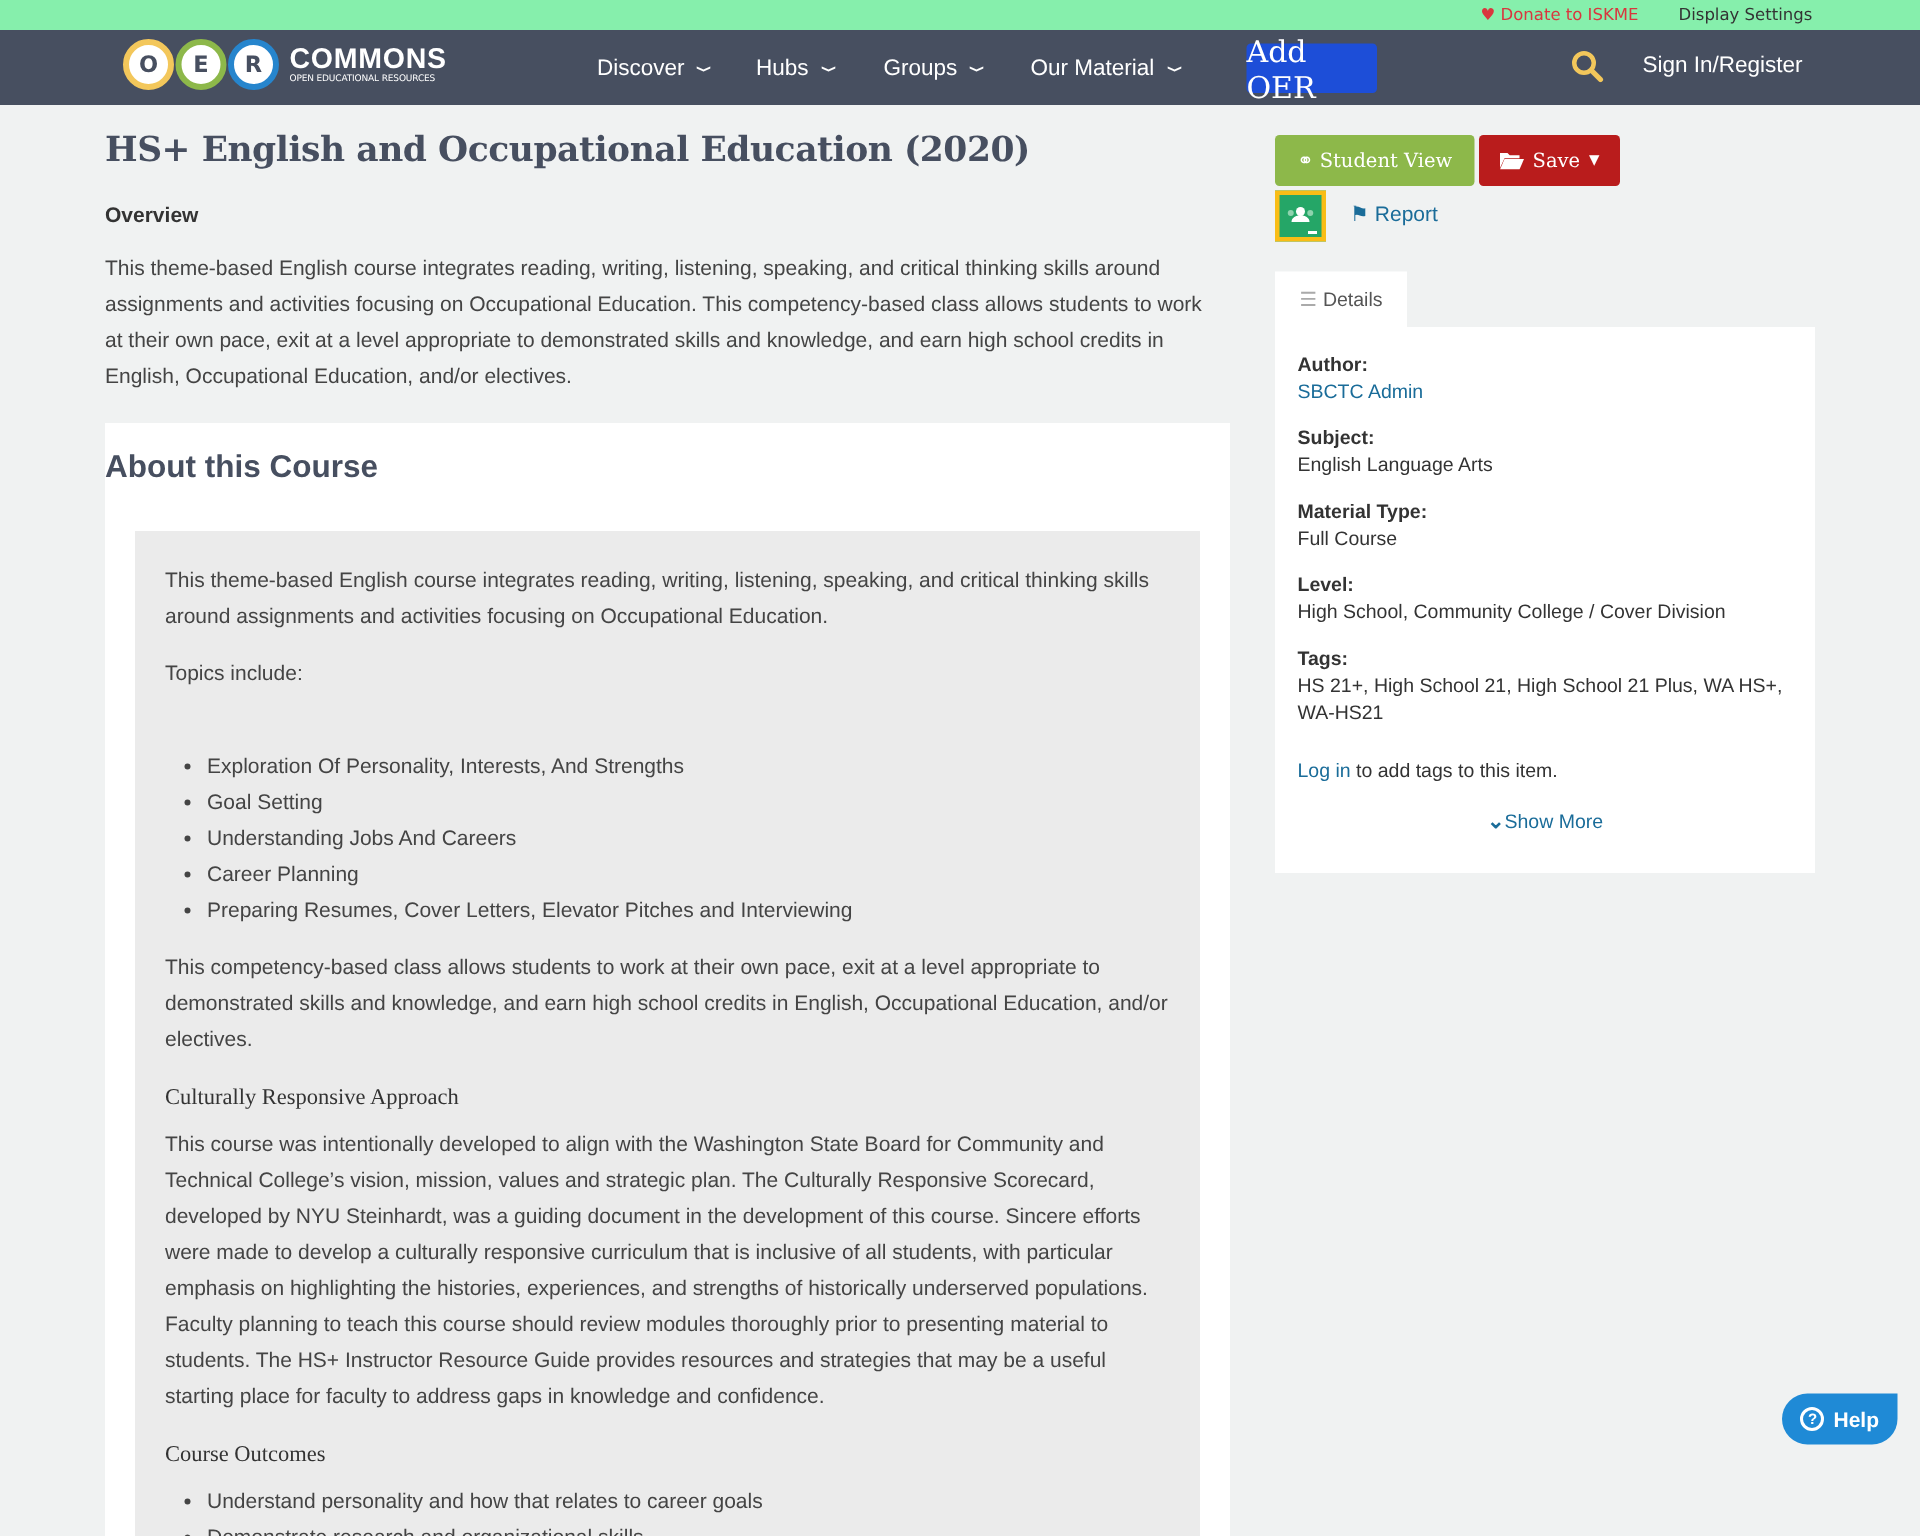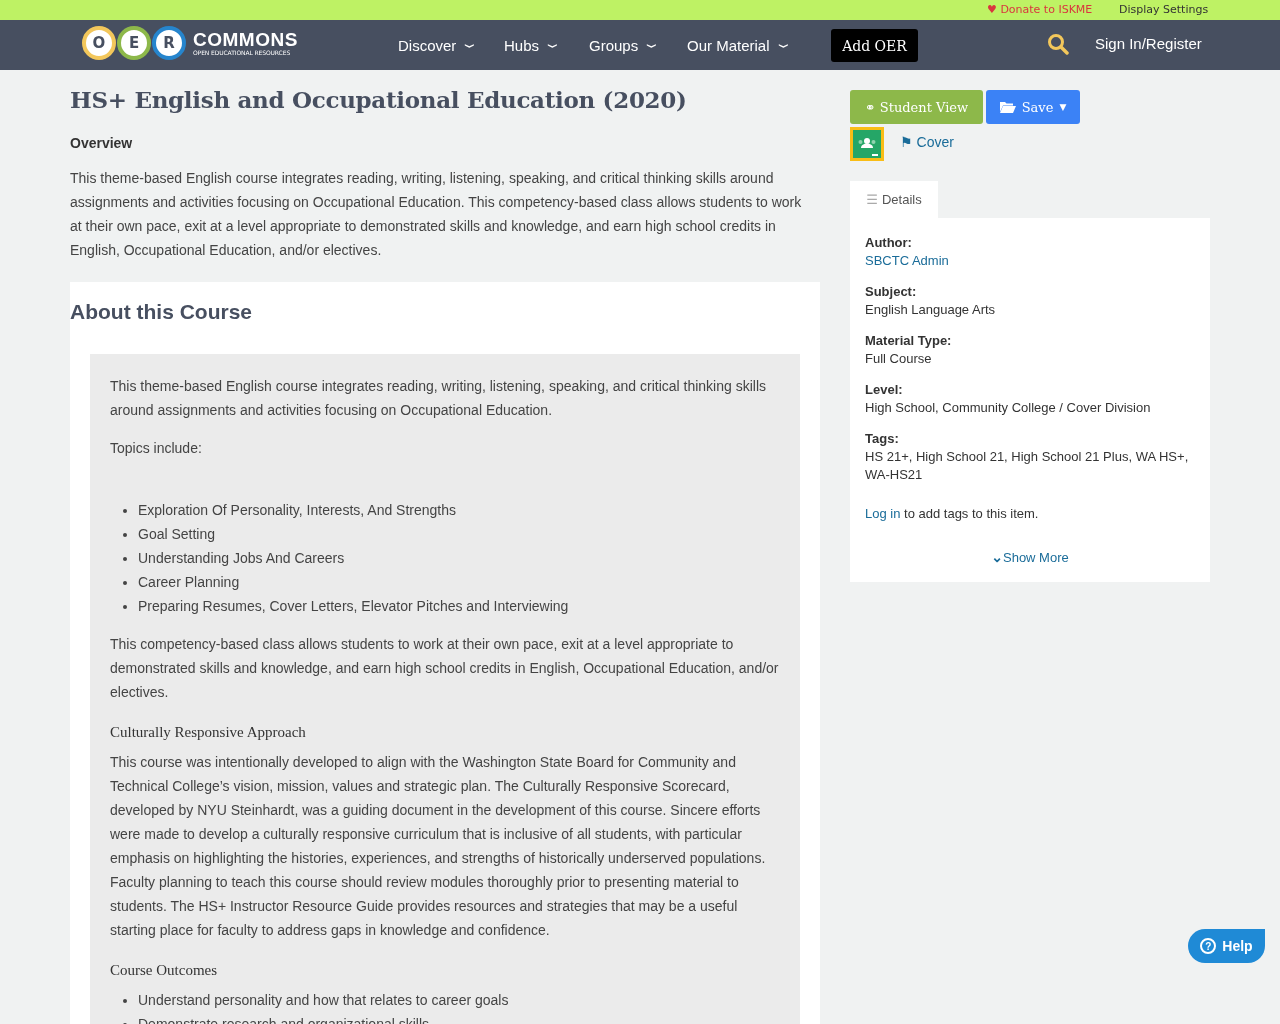--- a/index.html
+++ b/index.html
@@ -1,50 +1,50 @@
 <!DOCTYPE html>
 <html><head>
 <meta charset="utf-8">
 <style>
 *{box-sizing:border-box;margin:0;padding:0}
 body{width:1280px;height:1024px;overflow:hidden;background:#f0f2f2;font-family:"DejaVu Sans","Liberation Sans",sans-serif;color:#333;position:relative}
-.utility{height:20px;background:#bef264;position:relative;font-size:11px}
+.utility{height:20px;background:#86efac;position:relative;font-size:11px}
 .donate{position:absolute;left:987px;top:3px;color:#d9363e}
 .display-settings{position:absolute;left:1119px;top:3px;color:#333}
 .navbar{height:50px;background:#474f60;position:relative}
 .logo{position:absolute;left:82px;top:6px;display:flex;align-items:center}
 .ring{width:34px;height:34px;border-radius:50%;border:4px solid;background:#fff;display:flex;align-items:center;justify-content:center;font-weight:bold;font-size:15px;color:#474f60;margin-right:1px}
 .ring.o{border-color:#f3c75b}.ring.e{border-color:#8db84a}.ring.r{border-color:#2685cd}
 .logo-text{margin-left:6px;color:#fff}
 .logo-text .big{font-weight:bold;font-size:19px;letter-spacing:.5px;line-height:19px;font-family:"Liberation Sans",sans-serif}
 .logo-text .small{font-size:6px;letter-spacing:-.1px;line-height:8px}
 .nav-item{position:absolute;top:17px;color:#ffffff;font-size:15px;font-family:"Liberation Sans",sans-serif;display:flex;align-items:center}
 .nav-item .chev{font-size:9px;margin-left:10px}
-.add-oer{position:absolute;left:831px;top:9px;width:87px;height:33px;background:#000000;border-radius:3px;color:#fff;font-family:"DejaVu Serif",serif;font-size:14px;display:flex;align-items:center;justify-content:center}
+.add-oer{position:absolute;left:831px;top:9px;width:87px;height:33px;background:#1d4ed8;border-radius:3px;color:#fff;font-family:"DejaVu Serif",serif;font-size:20px;display:flex;align-items:center;justify-content:center}
 .search-icon{position:absolute;left:1047px;top:13px}
 .signin{position:absolute;left:1095px;top:15px;color:#fff;font-size:15px;font-family:"Liberation Sans",sans-serif}
 .title{position:absolute;left:70px;top:86px;font-family:"DejaVu Serif",serif;font-size:23px;color:#474f60;letter-spacing:-.3px}
 .overview-h{position:absolute;left:70px;top:135px;font-weight:bold;font-size:14px;color:#333;font-family:"Liberation Sans",sans-serif}
 .overview-p{position:absolute;left:70px;top:166px;width:745px;font-size:14px;line-height:24px;color:#444;font-family:"Liberation Sans",sans-serif}
 .about-card{position:absolute;left:70px;top:282px;width:750px;height:760px;background:#fff}
 .about-title{position:absolute;left:0;width:750px;top:18px;text-align:left;font-weight:bold;font-size:21px;color:#474f60;font-family:"Liberation Sans",sans-serif}
 .about-inner{position:absolute;left:20px;top:72px;width:710px;height:700px;background:#ebebeb;padding:20px 20px;font-family:"Liberation Sans",sans-serif;font-size:14px;color:#444;line-height:24px}
 .about-inner p{margin-bottom:14px}
 .about-inner ul{margin:0 0 14px 28px;list-style:disc}
 .about-inner h3{font-family:Liberation Serif, serif;font-weight:normal;font-size:15px;color:#333;margin:4px 0 6px}
 .sv-btn{position:absolute;left:850px;top:90px;width:133px;height:34px;background:#8db84a;border-radius:3px;color:#fff;font-family:"DejaVu Serif",serif;font-size:13px;display:flex;align-items:center;justify-content:center}
-.save-btn{position:absolute;left:986px;top:90px;width:94px;height:34px;background:#3b82f6;border-radius:3px;color:#fff;font-family:"DejaVu Serif",serif;font-size:13px;display:flex;align-items:center;justify-content:center;gap:6px}
+.save-btn{position:absolute;left:986px;top:90px;width:94px;height:34px;background:#b91c1c;border-radius:3px;color:#fff;font-family:"DejaVu Serif",serif;font-size:13px;display:flex;align-items:center;justify-content:center;gap:6px}
 .classroom{position:absolute;left:850px;top:127px;width:34px;height:34px;border:3px solid #f9bd16;background:#25a667}
 .report{position:absolute;left:900px;top:134px;color:#1a6c99;font-size:14px;font-family:"Liberation Sans",sans-serif;display:flex;align-items:center;gap:4px}
 .details-tab{position:absolute;left:850px;top:181px;width:88px;height:37px;background:#fff;font-size:13px;color:#555;display:flex;align-items:center;justify-content:center;gap:4px;font-family:"Liberation Sans",sans-serif}
 .details-panel{position:absolute;left:850px;top:218px;width:360px;height:364px;background:#fff;padding:16px 15px;font-family:"Liberation Sans",sans-serif;font-size:13px;color:#333}
 .d-label{font-weight:bold;line-height:18px}
 .d-val{line-height:18px;margin-bottom:13px}
 .link{color:#1a6c99}
-.show-more{text-align:center;color:#1a6c99;margin-top:28px}
+.show-more{text-align:center;color:#1a6c99;margin-top:18px}
 .help{position:absolute;left:1188px;top:929px;width:77px;height:34px;background:#1f8ad6;border-radius:17px 0 17px 17px;color:#fff;font-weight:bold;font-size:14px;display:flex;align-items:center;justify-content:center;gap:6px;font-family:"Liberation Sans",sans-serif}
 .help .q{width:16px;height:16px;border:2px solid #fff;border-radius:50%;font-size:10px;display:flex;align-items:center;justify-content:center}
 </style>
 </head>
 <body>
 
 <div class="utility">
   <span class="donate"><span>♥</span> <span>Donate to ISKME</span></span>
   <span class="display-settings">Display Settings</span>
 </div>
@@ -128,21 +128,21 @@
   <svg width="28" height="28" viewBox="0 0 28 28">
       <circle cx="14" cy="11" r="3" fill="#fff"></circle>
       <path d="M8 18c0-3 3-4.5 6-4.5s6 1.5 6 4.5z" fill="#fff"></path>
       <circle cx="7.5" cy="12" r="2" fill="#8fd3ae"></circle>
       <circle cx="20.5" cy="12" r="2" fill="#8fd3ae"></circle>
       <rect x="19" y="24" width="6" height="2" fill="#fff"></rect>
     </svg>
 </div>
 <div class="report">
     <span>⚑</span>
-    <span>Cover</span>
+    <span>Report</span>
   </div>
 
 <div class="details-tab">
     <span style="color:#aaa">☰</span>
     <span>Details</span>
   </div>
 <div class="details-panel">
   <div class="d-label">Author:</div>
   <div class="d-val link">SBCTC Admin</div>
   <div class="d-label">Subject:</div>

